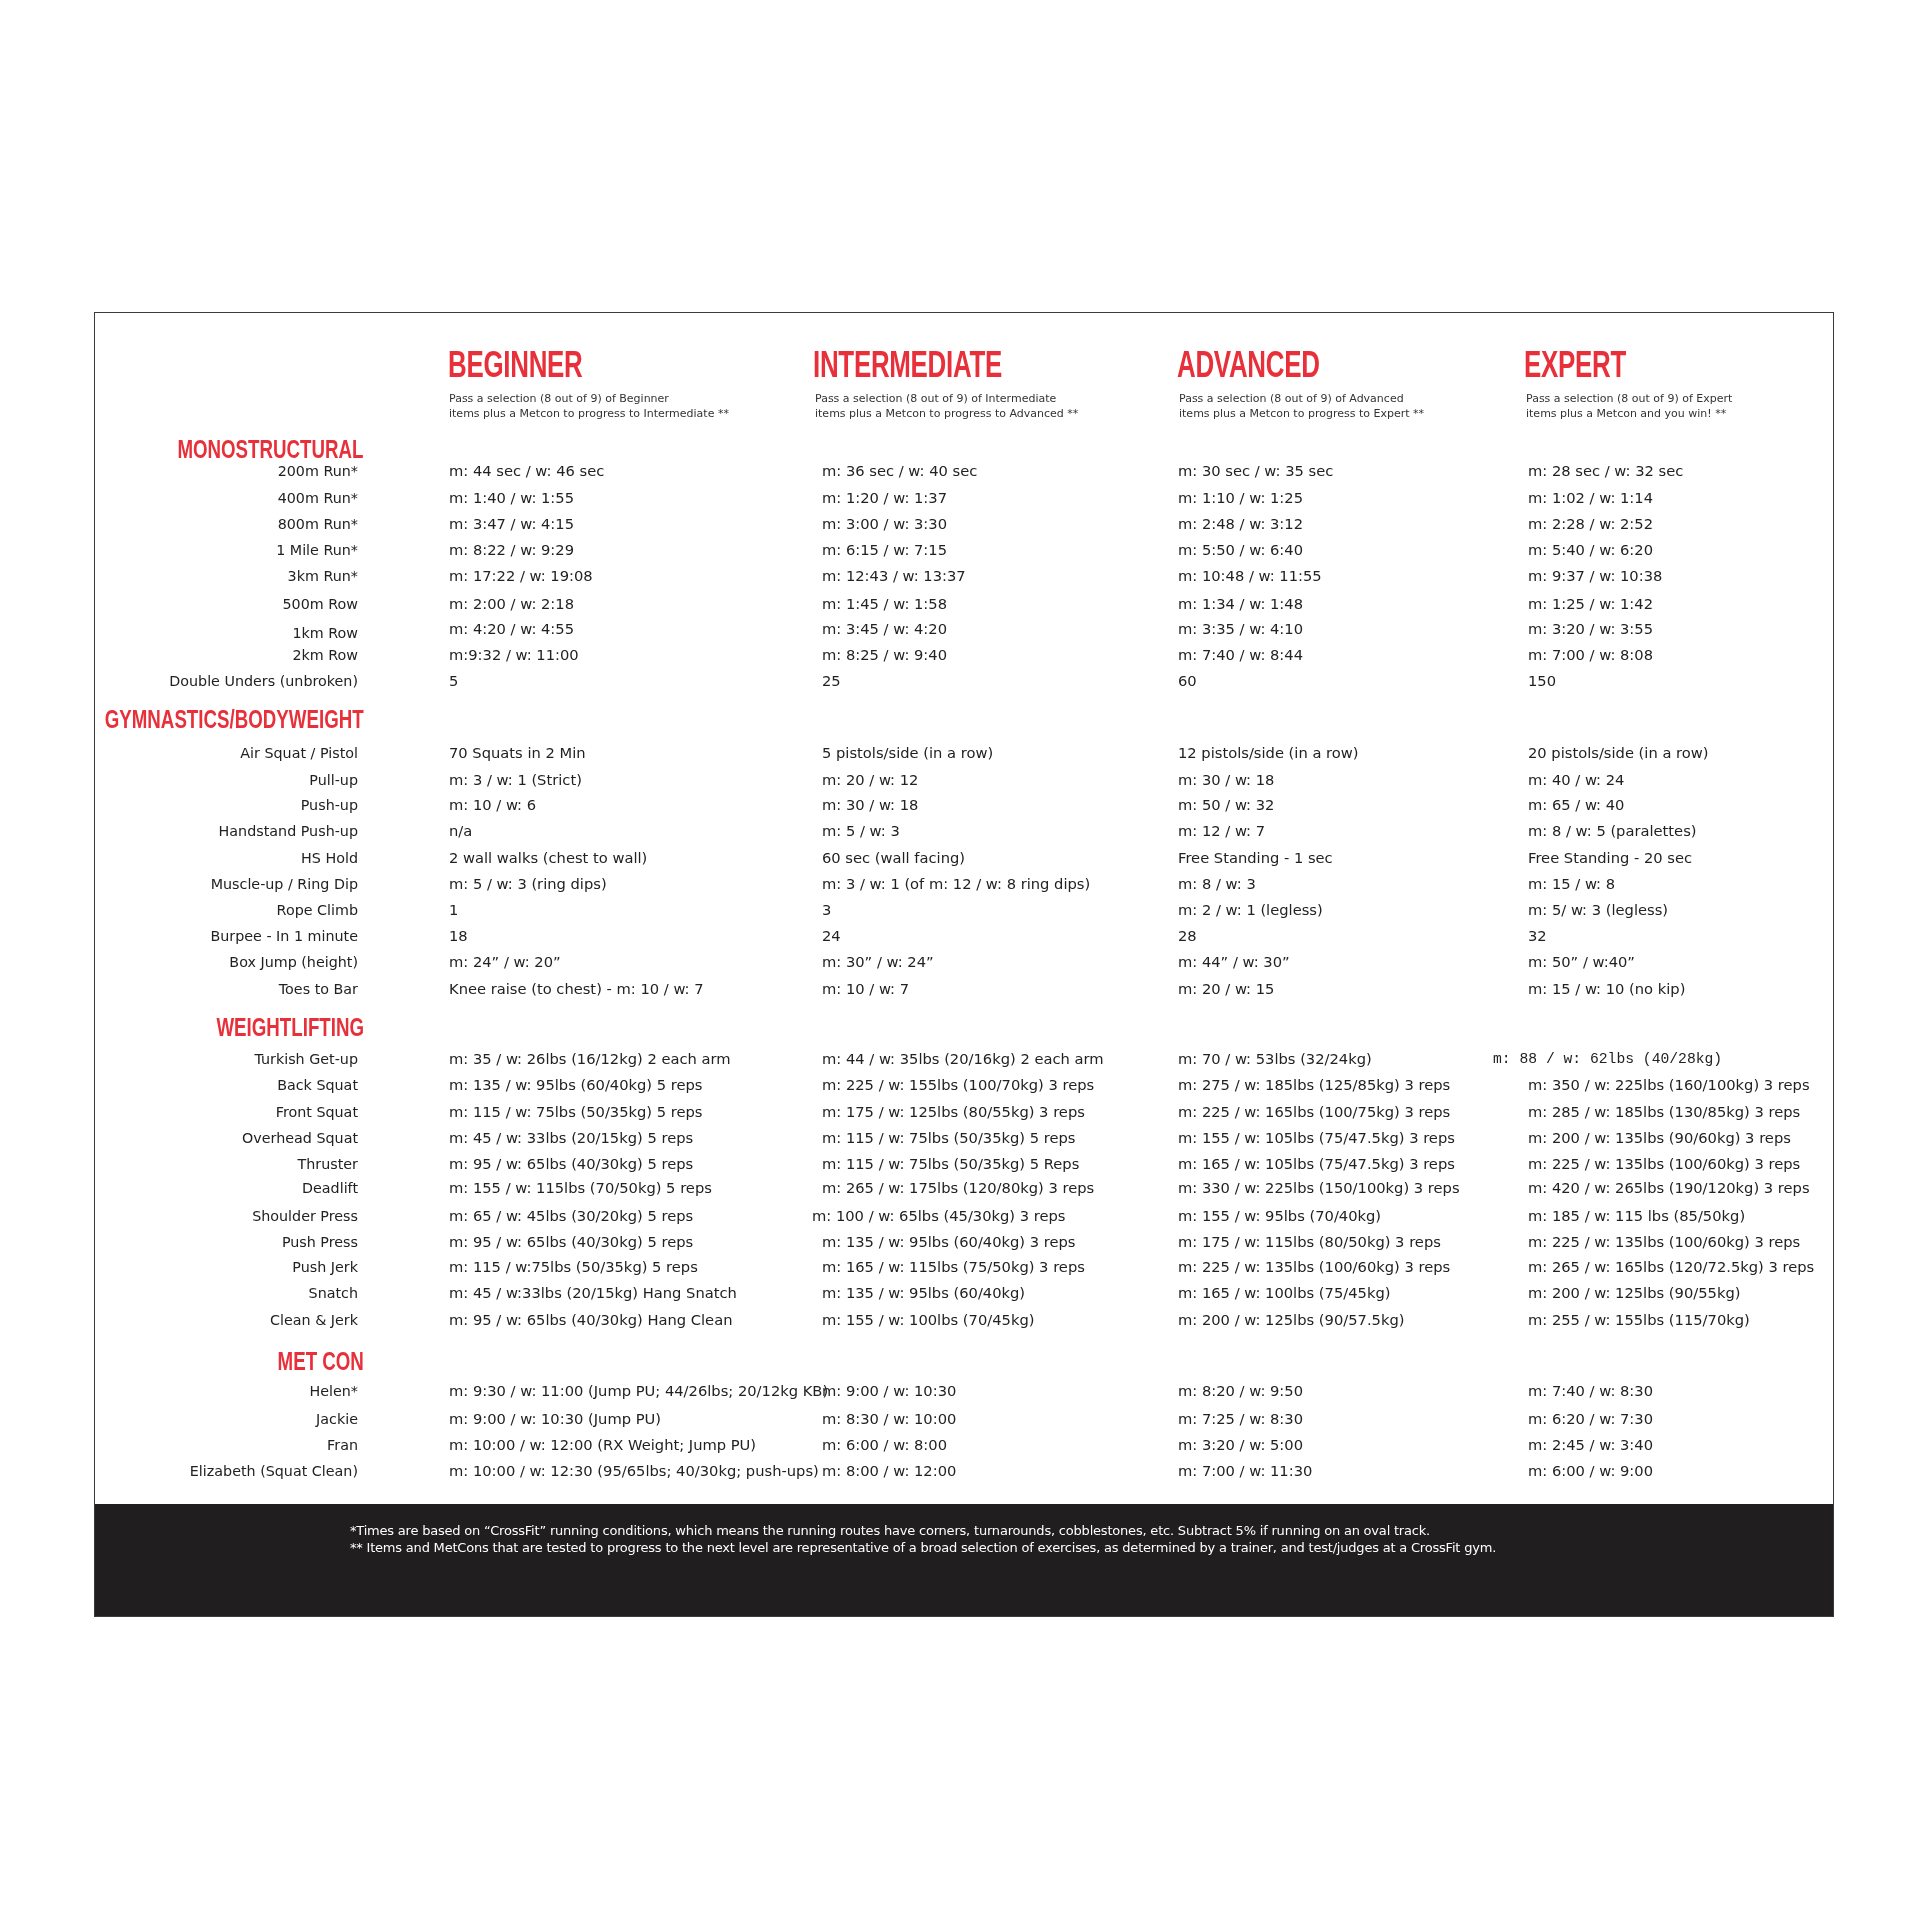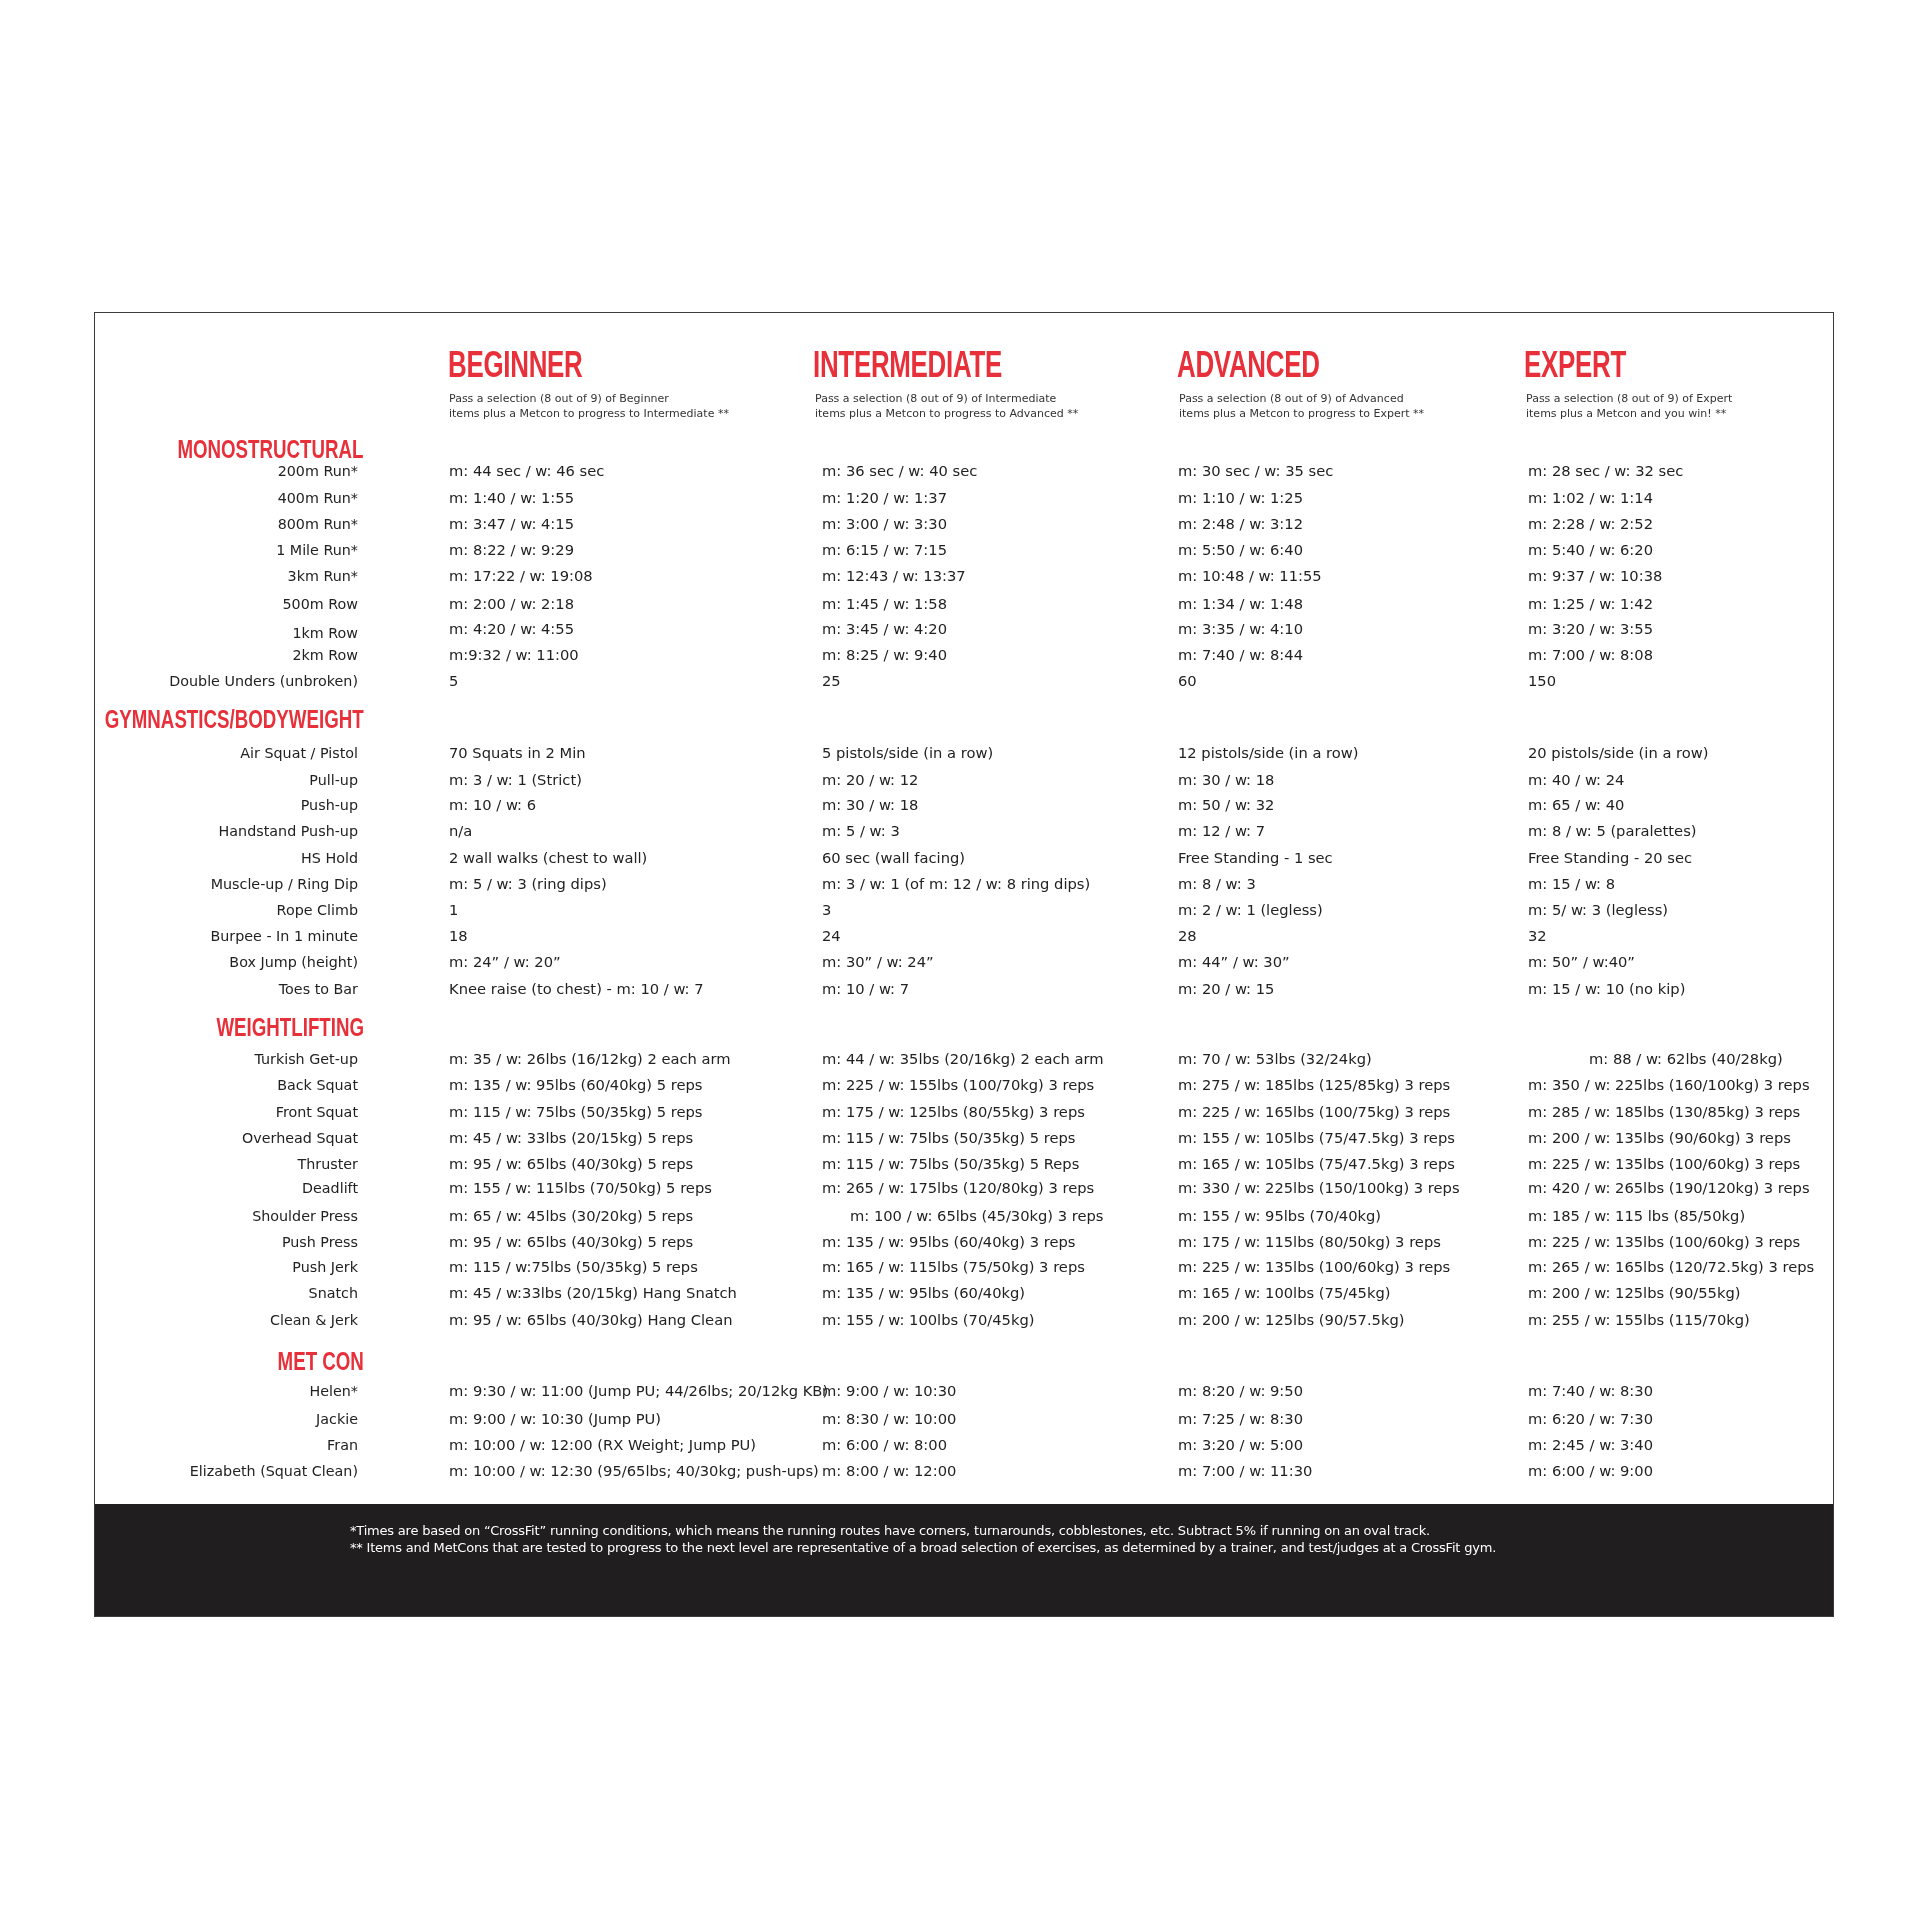--- a/index.html
+++ b/index.html
@@ -149,21 +149,21 @@
       <div class="row-label" style="top: 667px;">Toes to Bar</div>
       <div class="cell" style="top: 667px; left: 354px;">Knee raise (to chest) - m: 10 / w: 7</div>
       <div class="cell" style="top: 667px; left: 727px;">m: 10 / w: 7</div>
       <div class="cell" style="top: 667px; left: 1083px;">m: 20 / w: 15</div>
       <div class="cell" style="top: 667px; left: 1433px;">m: 15 / w: 10 (no kip)</div>
       <div class="section-title" style="top: 701px;">WEIGHTLIFTING</div>
       <div class="row-label" style="top: 737px;">Turkish Get-up</div>
       <div class="cell" style="top: 737px; left: 354px;">m: 35 / w: 26lbs (16/12kg) 2 each arm</div>
       <div class="cell" style="top: 737px; left: 727px;">m: 44 / w: 35lbs (20/16kg) 2 each arm</div>
       <div class="cell" style="top: 737px; left: 1083px;">m: 70 / w: 53lbs (32/24kg)</div>
-      <div class="cell" style="top: 737px; left: 1494px;">m: 88 / w: 62lbs (40/28kg)</div>
+      <div class="cell" style="top: 737px; left: 1398px; font-family: Liberation Mono, monospace;">m: 88 / w: 62lbs (40/28kg)</div>
       <div class="row-label" style="top: 763px;">Back Squat</div>
       <div class="cell" style="top: 763px; left: 354px;">m: 135 / w: 95lbs (60/40kg) 5 reps</div>
       <div class="cell" style="top: 763px; left: 727px;">m: 225 / w: 155lbs (100/70kg) 3 reps</div>
       <div class="cell" style="top: 763px; left: 1083px;">m: 275 / w: 185lbs (125/85kg) 3 reps</div>
       <div class="cell" style="top: 763px; left: 1433px;">m: 350 / w: 225lbs (160/100kg) 3 reps</div>
       <div class="row-label" style="top: 790px;">Front Squat</div>
       <div class="cell" style="top: 790px; left: 354px;">m: 115 / w: 75lbs (50/35kg) 5 reps</div>
       <div class="cell" style="top: 790px; left: 727px;">m: 175 / w: 125lbs (80/55kg) 3 reps</div>
       <div class="cell" style="top: 790px; left: 1083px;">m: 225 / w: 165lbs (100/75kg) 3 reps</div>
       <div class="cell" style="top: 790px; left: 1433px;">m: 285 / w: 185lbs (130/85kg) 3 reps</div>
@@ -177,21 +177,21 @@
       <div class="cell" style="top: 842px; left: 727px;">m: 115 / w: 75lbs (50/35kg) 5 Reps</div>
       <div class="cell" style="top: 842px; left: 1083px;">m: 165 / w: 105lbs (75/47.5kg) 3 reps</div>
       <div class="cell" style="top: 842px; left: 1433px;">m: 225 / w: 135lbs (100/60kg) 3 reps</div>
       <div class="row-label" style="top: 866px;">Deadlift</div>
       <div class="cell" style="top: 866px; left: 354px;">m: 155 / w: 115lbs (70/50kg) 5 reps</div>
       <div class="cell" style="top: 866px; left: 727px;">m: 265 / w: 175lbs (120/80kg) 3 reps</div>
       <div class="cell" style="top: 866px; left: 1083px;">m: 330 / w: 225lbs (150/100kg) 3 reps</div>
       <div class="cell" style="top: 866px; left: 1433px;">m: 420 / w: 265lbs (190/120kg) 3 reps</div>
       <div class="row-label" style="top: 894px;">Shoulder Press</div>
       <div class="cell" style="top: 894px; left: 354px;">m: 65 / w: 45lbs (30/20kg) 5 reps</div>
-      <div class="cell" style="top: 894px; left: 755px; text-align: center;">m: 100 / w: 65lbs (45/30kg) 3 reps</div>
+      <div class="cell" style="top: 894px; left: 717px; text-align: center;">m: 100 / w: 65lbs (45/30kg) 3 reps</div>
       <div class="cell" style="top: 894px; left: 1083px;">m: 155 / w: 95lbs (70/40kg)</div>
       <div class="cell" style="top: 894px; left: 1433px;">m: 185 / w: 115 lbs (85/50kg)</div>
       <div class="row-label" style="top: 920px;">Push Press</div>
       <div class="cell" style="top: 920px; left: 354px;">m: 95 / w: 65lbs (40/30kg) 5 reps</div>
       <div class="cell" style="top: 920px; left: 727px;">m: 135 / w: 95lbs (60/40kg) 3 reps</div>
       <div class="cell" style="top: 920px; left: 1083px;">m: 175 / w: 115lbs (80/50kg) 3 reps</div>
       <div class="cell" style="top: 920px; left: 1433px;">m: 225 / w: 135lbs (100/60kg) 3 reps</div>
       <div class="row-label" style="top: 945px;">Push Jerk</div>
       <div class="cell" style="top: 945px; left: 354px;">m: 115 / w:75lbs (50/35kg) 5 reps</div>
       <div class="cell" style="top: 945px; left: 727px;">m: 165 / w: 115lbs (75/50kg) 3 reps</div>

